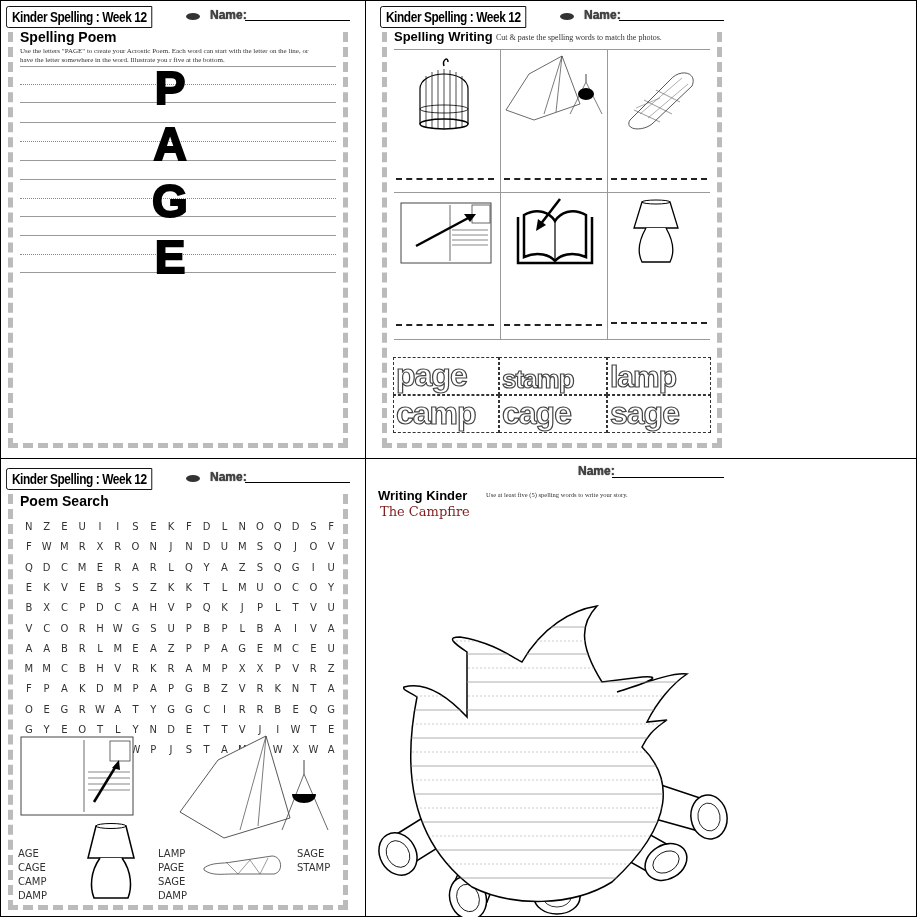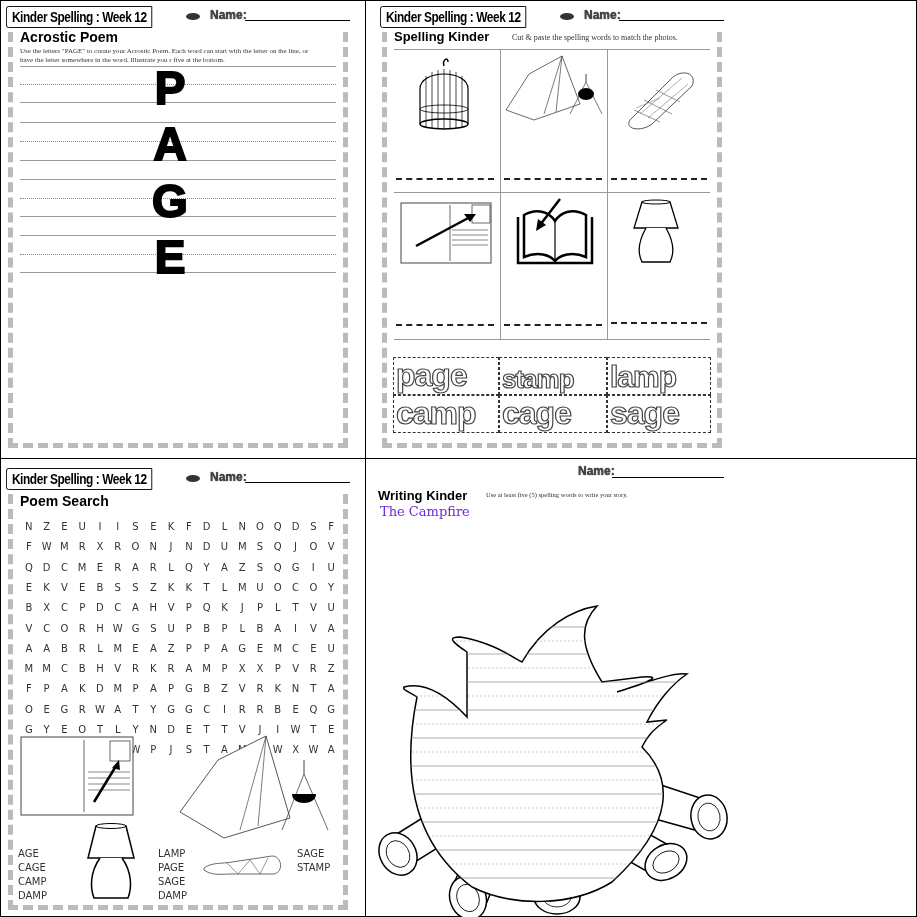--- a/index.html
+++ b/index.html
@@ -38,21 +38,21 @@
 <div class="hsep"></div>
 
 <div class="quad" style="left:2px; top:2px;">
   <div class="frame"></div>
   <div class="pencil">
     <div class="pencil-body">Kinder Spelling : Week 12</div>
     <div class="pencil-tip"></div>
   </div>
   <div class="name-label" style="left:208px;">Name:</div>
   <div class="name-line" style="left:243px; width:105px;"></div>
-  <div class="title" style="left:18px; top:27px;">Acrostic Poem</div>
+  <div class="title" style="left:18px; top:27px;">Spelling Poem</div>
   <div class="small" style="left:18px; top:45px; width:320px;">
     <div>Use the letters "PAGE" to create your Acrostic Poem. Each word can start with the letter on the line, or</div>
     <div>have the letter somewhere in the word. Illustrate you r five at the bottom.</div>
   </div>
 
   <div class="line" style="left:18px; top:64px; width:316px;"></div>
   <div class="dotline" style="left:18px; top:82px; width:316px;"></div>
   <div class="line" style="left:18px; top:100px; width:316px;"></div>
   <div class="line" style="left:18px; top:120px; width:316px;"></div>
   <div class="dotline" style="left:18px; top:139px; width:316px;"></div>
@@ -70,22 +70,22 @@
 </div>
 
 <div class="quad" style="left:376px; top:2px;">
   <div class="frame"></div>
   <div class="pencil">
     <div class="pencil-body">Kinder Spelling : Week 12</div>
     <div class="pencil-tip"></div>
   </div>
   <div class="name-label" style="left:208px;">Name:</div>
   <div class="name-line" style="left:243px; width:105px;"></div>
-  <div class="title" style="left:18px; top:27px; font-size:13px;">Spelling Kinder</div>
-  <div class="small" style="left:120px; top:31px; font-size:8px;margin-left:16px;">Cut &amp; paste the spelling words to match the photos.</div>
+  <div class="title" style="left:18px; top:27px; font-size:13px;">Spelling Writing</div>
+  <div class="small" style="left:120px; top:31px; font-size:8px;">Cut &amp; paste the spelling words to match the photos.</div>
 
   <div style="position:absolute; left:18px; top:47px; width:316px; height:1px; background:#999;"></div>
   <div style="position:absolute; left:18px; top:190px; width:316px; height:1px; background:#999;"></div>
   <div style="position:absolute; left:18px; top:337px; width:316px; height:1px; background:#999;"></div>
   <div style="position:absolute; left:124px; top:47px; width:1px; height:290px; background:#999;"></div>
   <div style="position:absolute; left:231px; top:47px; width:1px; height:290px; background:#999;"></div>
 
   <svg style="left:38px; top:52px;" width="60" height="80" viewBox="0 0 60 80">
     <path d="M30 12 C28 6, 34 2, 34 8" fill="none" stroke="#000" stroke-width="1.5"></path>
     <path d="M6 70 L6 35 C6 15, 54 15, 54 35 L54 70" fill="none" stroke="#000" stroke-width="1.2"></path>
@@ -466,21 +466,21 @@
     <div>SAGE</div>
     <div>STAMP</div>
   </div>
 </div>
 
 <div class="quad" style="left:372px; top:462px; width:540px;">
   <div class="name-label" style="left:206px; top:2px;">Name:</div>
   <div class="name-line" style="left:240px; top:15px; width:112px;"></div>
   <div class="title" style="left:6px; top:26px; font-size:13px;">Writing Kinder</div>
   <div class="small" style="left:114px; top:28px; font-size:6.5px;">Use at least five (5) spelling words to write your story.</div>
-  <div style="position:absolute; left:8px; top:42px; font-family:'DejaVu Serif', serif; font-size:13px; color:#6d28d9;">The Campfire</div>
+  <div style="position:absolute; left:8px; top:42px; font-family:'DejaVu Serif', serif; font-size:13px; color:#7f1d1d;">The Campfire</div>
 
   <svg style="left:0; top:40px;" width="360" height="415" viewBox="0 0 360 415">
     <defs>
       <clipPath id="flameclip">
         <path d="M32 185 C50 180, 70 188, 95 215 C95 170, 95 150, 95 150 C80 140, 75 135, 88 135 C120 140, 140 155, 150 160 C170 125, 200 108, 225 104 C210 120, 205 140, 230 180 L270 175 C285 174, 290 176, 245 190 C270 182, 300 170, 315 172 C300 182, 285 200, 275 220 L295 218 C280 228, 275 235, 270 245 C300 275, 305 320, 240 380 C200 405, 140 405, 100 385 C40 340, 30 270, 45 195 C38 190, 30 188, 32 185 Z"></path>
       </clipPath>
     </defs>
 
     <g fill="#fff" stroke="#000" stroke-width="1.5">
       <path d="M20 335 L100 285 L115 315 L35 365 Z"></path>

